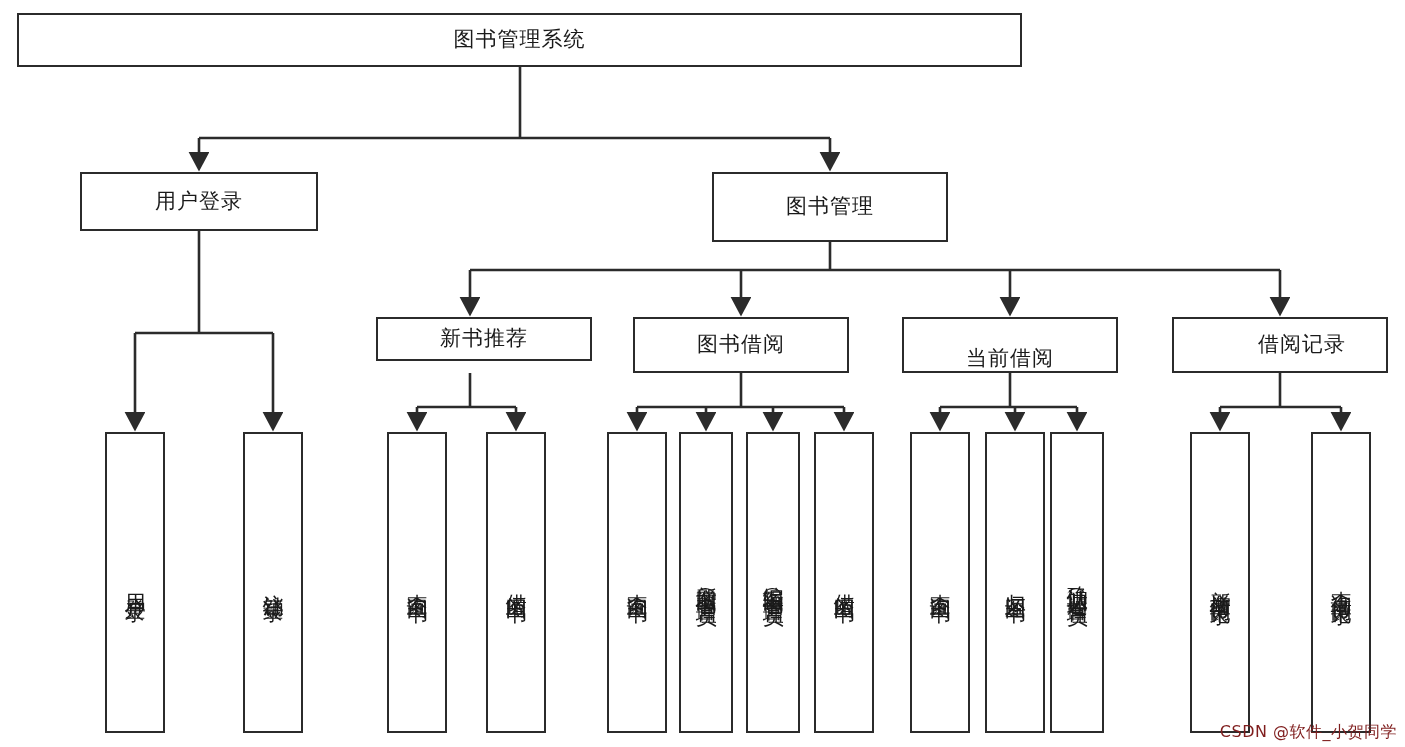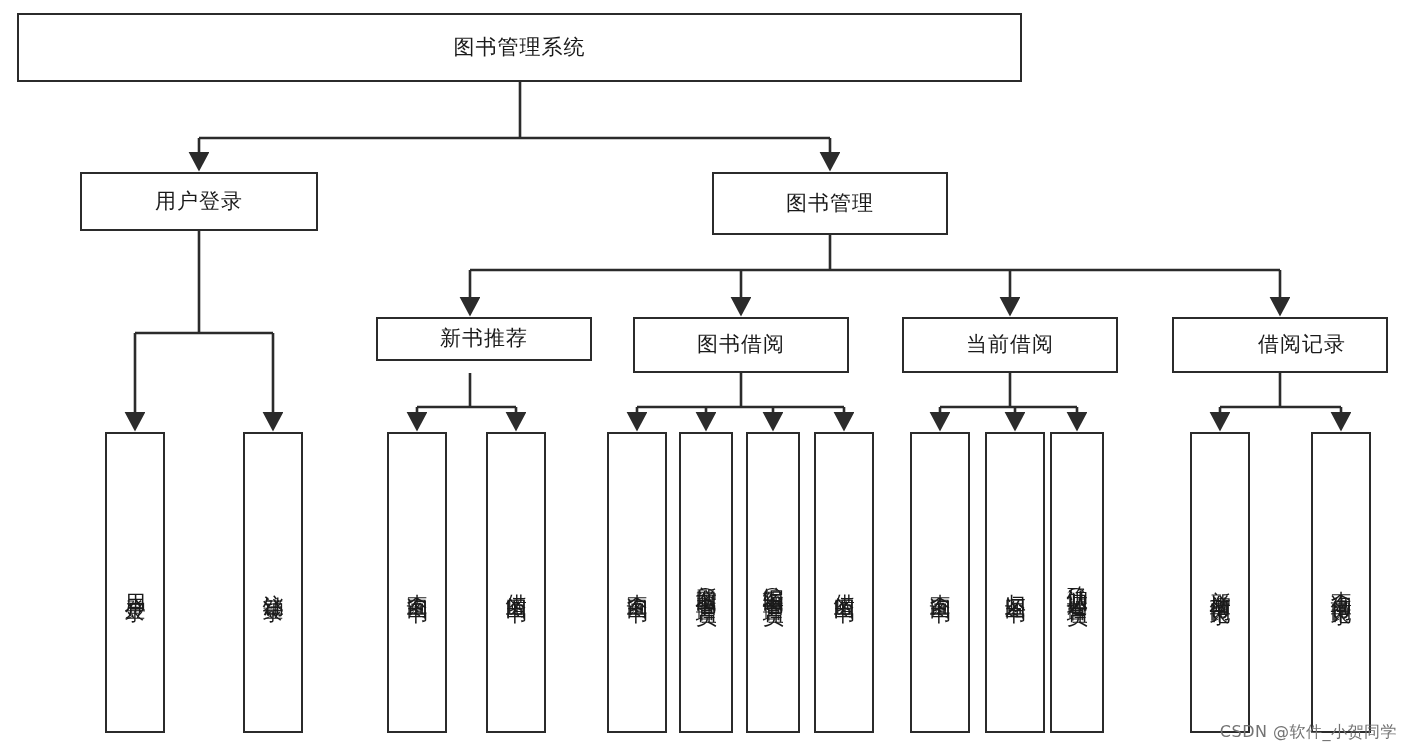--- a/index.html
+++ b/index.html
@@ -55,21 +55,21 @@
     line-height: 1.25;
     letter-spacing: 3px;
     white-space: nowrap;
     text-align: center;
   }
   #watermark {
     position: absolute;
     right: 8px;
     bottom: 4px;
     font-size: 16px;
-    color: #737373;
+    color: #7f1d1d;
     letter-spacing: 0.5px;
     white-space: nowrap;
     pointer-events: none;
   }
 </style>
 </head>
 <body>
 
 <div id="diagram-root">
 
@@ -128,41 +128,41 @@
     </g>
 
     <g stroke="#2b2b2b" stroke-width="2.6" fill="none">
       <path d="M1280,373 L1280,407"></path>
       <path d="M1220,407 L1341,407"></path>
       <path d="M1220,407 L1220,416" marker-end="url(#arrow)"></path>
       <path d="M1341,407 L1341,416" marker-end="url(#arrow)"></path>
     </g>
   </svg>
 
-  <div class="node-box" style="left:17px; top:13px; width:1005px; height:69px;">
+  <div class="node-box" style="left:17px; top:13px; width:1005px; height:54px;">
     <span class="node-label-h">图书管理系统</span>
   </div>
 
   <div class="node-box" style="left:80px; top:172px; width:238px; height:59px;">
     <span class="node-label-h">用户登录</span>
   </div>
 
-  <div class="node-box" style="left:712px; top:172px; width:236px; height:63px;">
+  <div class="node-box" style="left:712px; top:172px; width:236px; height:70px;">
     <span class="node-label-h">图书管理</span>
   </div>
 
   <div class="node-box" style="left:376px; top:317px; width:216px; height:44px;">
     <span class="node-label-h">新书推荐</span>
   </div>
 
   <div class="node-box" style="left:633px; top:317px; width:216px; height:56px;justify-content:center;">
     <span class="node-label-h">图书借阅</span>
   </div>
 
-  <div class="node-box" style="left:902px; top:317px; width:216px; height:56px;">
+  <div class="node-box" style="left:902px; top:317px; width:216px; height:56px;align-items:flex-end;">
     <span class="node-label-h">当前借阅</span>
   </div>
 
   <div class="node-box" style="left:1172px; top:317px; width:216px; height:56px;padding-left:44px;">
     <span class="node-label-h">借阅记录</span>
   </div>
 
   <div class="node-box vertical" style="left:105px; top:432px; width:60px; height:301px;">
     <span class="node-label-v">用户登录</span>
   </div>

